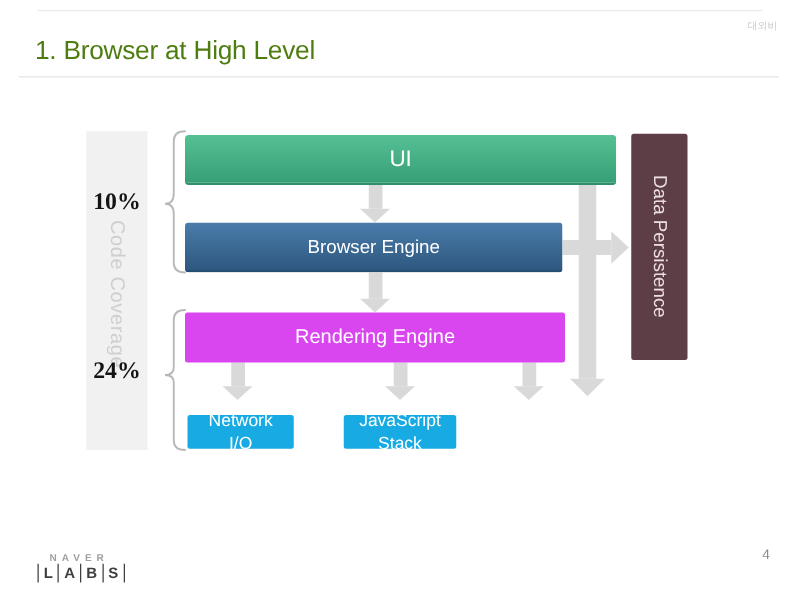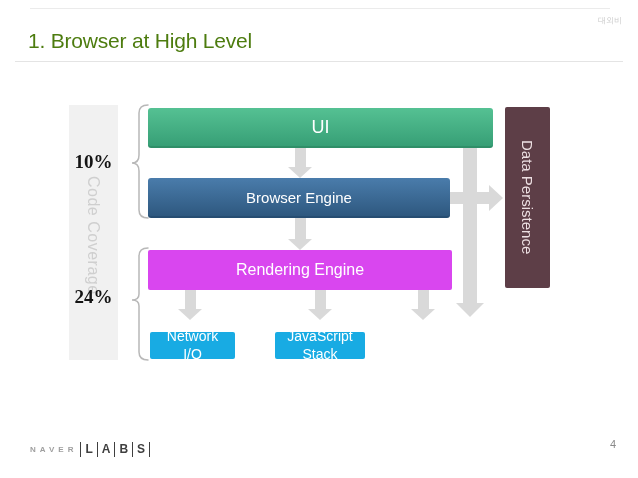--- a/index.html
+++ b/index.html
@@ -42,21 +42,21 @@
   
   .shaft { position:absolute; background:#d9d9d9; }
   .head-down { position:absolute; width:0; height:0;
     border-left:12px solid transparent; border-right:12px solid transparent; border-top:11px solid #d9d9d9; }
   .head-down-big { position:absolute; width:0; height:0;
     border-left:14px solid transparent; border-right:14px solid transparent; border-top:14px solid #d9d9d9; }
   .head-right { position:absolute; width:0; height:0;
     border-top:13px solid transparent; border-bottom:13px solid transparent; border-left:14px solid #d9d9d9; }
 
   
-  .brand { position:absolute; left:30px; top:442px; display:flex; align-items:center; }
+  .brand { position:absolute; left:30px; top:442px; display:flex; align-items:center;flex-direction:column; }
   .brand-naver { font-size:8px; letter-spacing:4px; color:#9f9f9f; font-weight:600; margin-right:3px; }
   .brand-labs { display:inline-flex; align-items:center; }
   .lab { border-left:1px solid #3f3f3f; padding:1px 4px; font-size:12px; font-weight:700; color:#3f3f3f; line-height:13px; }
   .lab:last-child { border-right:1px solid #3f3f3f; }
   .page-num { position:absolute; right:22px; top:438px; font-size:11px; color:#8a8a8a; }
 </style>
 </head>
 <body>
 
 <div class="slide">

